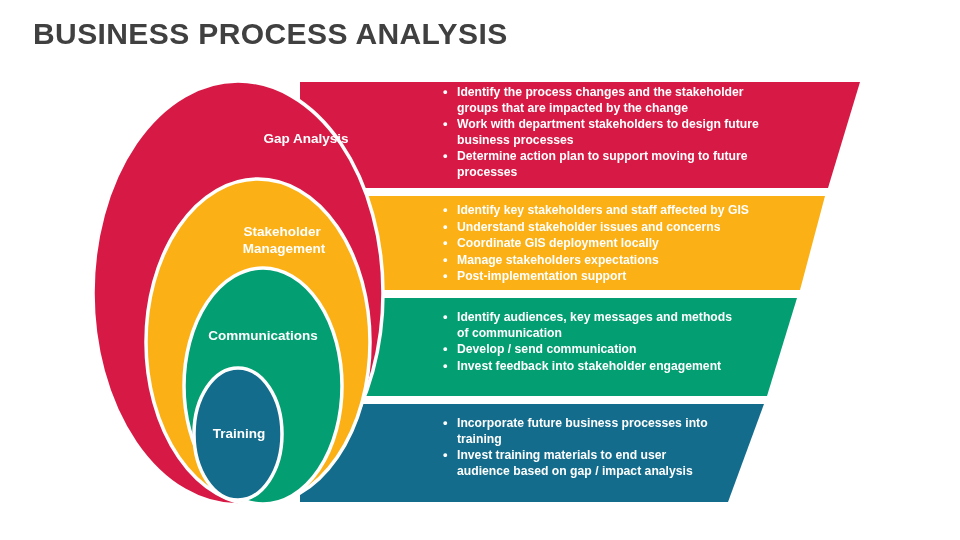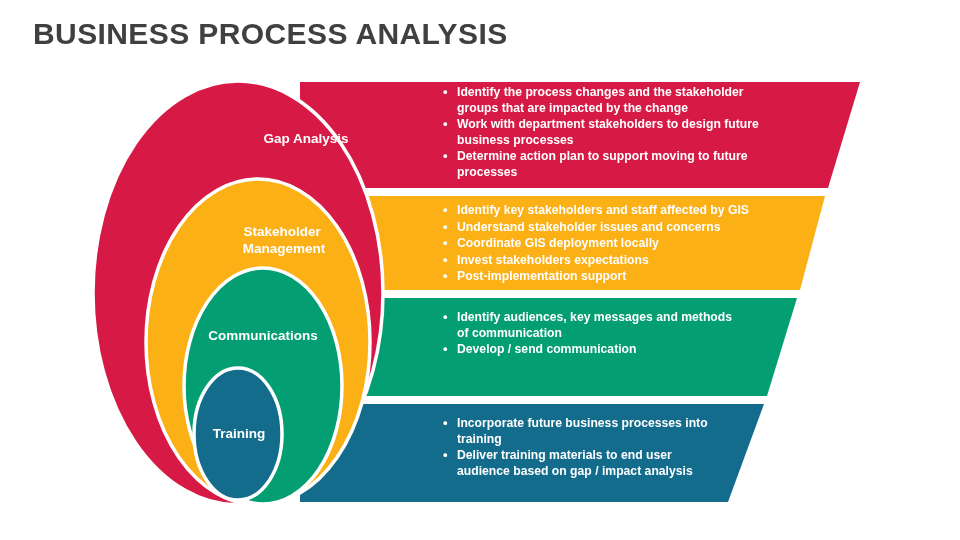--- a/index.html
+++ b/index.html
@@ -102,32 +102,33 @@
       <li class="bullet-item">Work with department stakeholders to design future business processes</li>
       <li class="bullet-item">Determine action plan to support moving to future processes</li>
     </ul>
   </div>
 
   <div class="bullet-panel" style="left:441px; top:203px; width:330px;">
     <ul class="bullet-list">
       <li class="bullet-item">Identify key stakeholders and staff affected by GIS</li>
       <li class="bullet-item">Understand  stakeholder issues and concerns</li>
       <li class="bullet-item">Coordinate GIS deployment locally</li>
-      <li class="bullet-item">Invest stakeholders expectations</li>
+      <li class="bullet-item">Manage stakeholders expectations</li>
       <li class="bullet-item">Post-implementation support</li>
     </ul>
   </div>
 
   <div class="bullet-panel" style="left:441px; top:310px; width:300px;">
     <ul class="bullet-list">
       <li class="bullet-item">Identify audiences, key messages and methods of communication</li>
       <li class="bullet-item">Develop / send communication</li>
+      <li class="bullet-item">Invest feedback into stakeholder engagement</li>
     </ul>
   </div>
 
   <div class="bullet-panel" style="left:441px; top:416px; width:270px;">
     <ul class="bullet-list">
       <li class="bullet-item">Incorporate future business processes into training</li>
-      <li class="bullet-item">Deliver training materials to end user audience based on gap / impact analysis</li>
+      <li class="bullet-item">Invest training materials to end user audience based on gap / impact analysis</li>
     </ul>
   </div>
 
 </div>
 
 </body></html>

